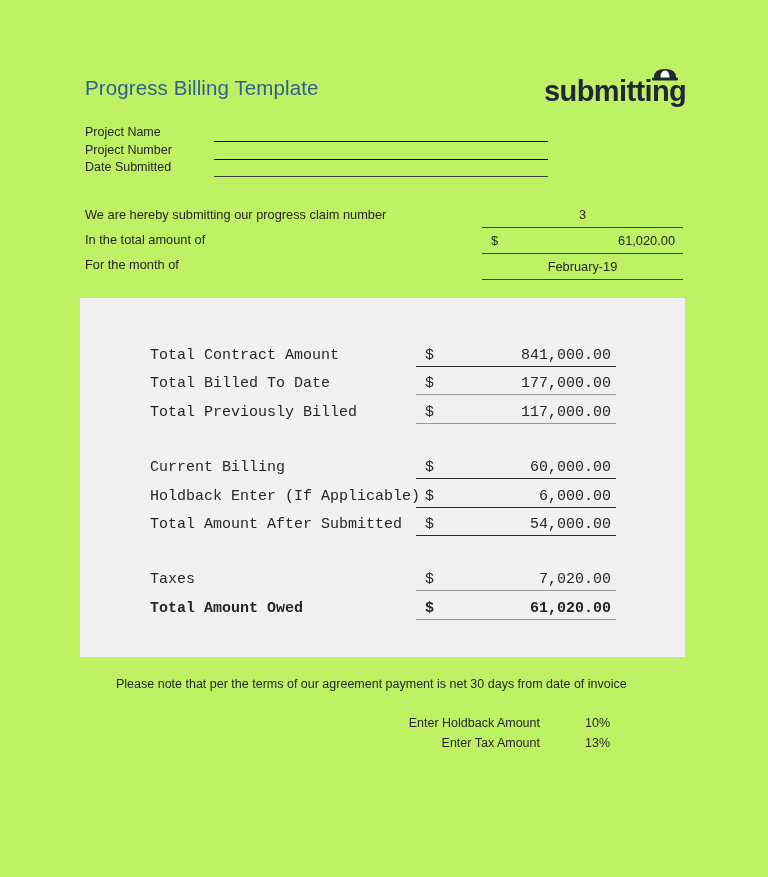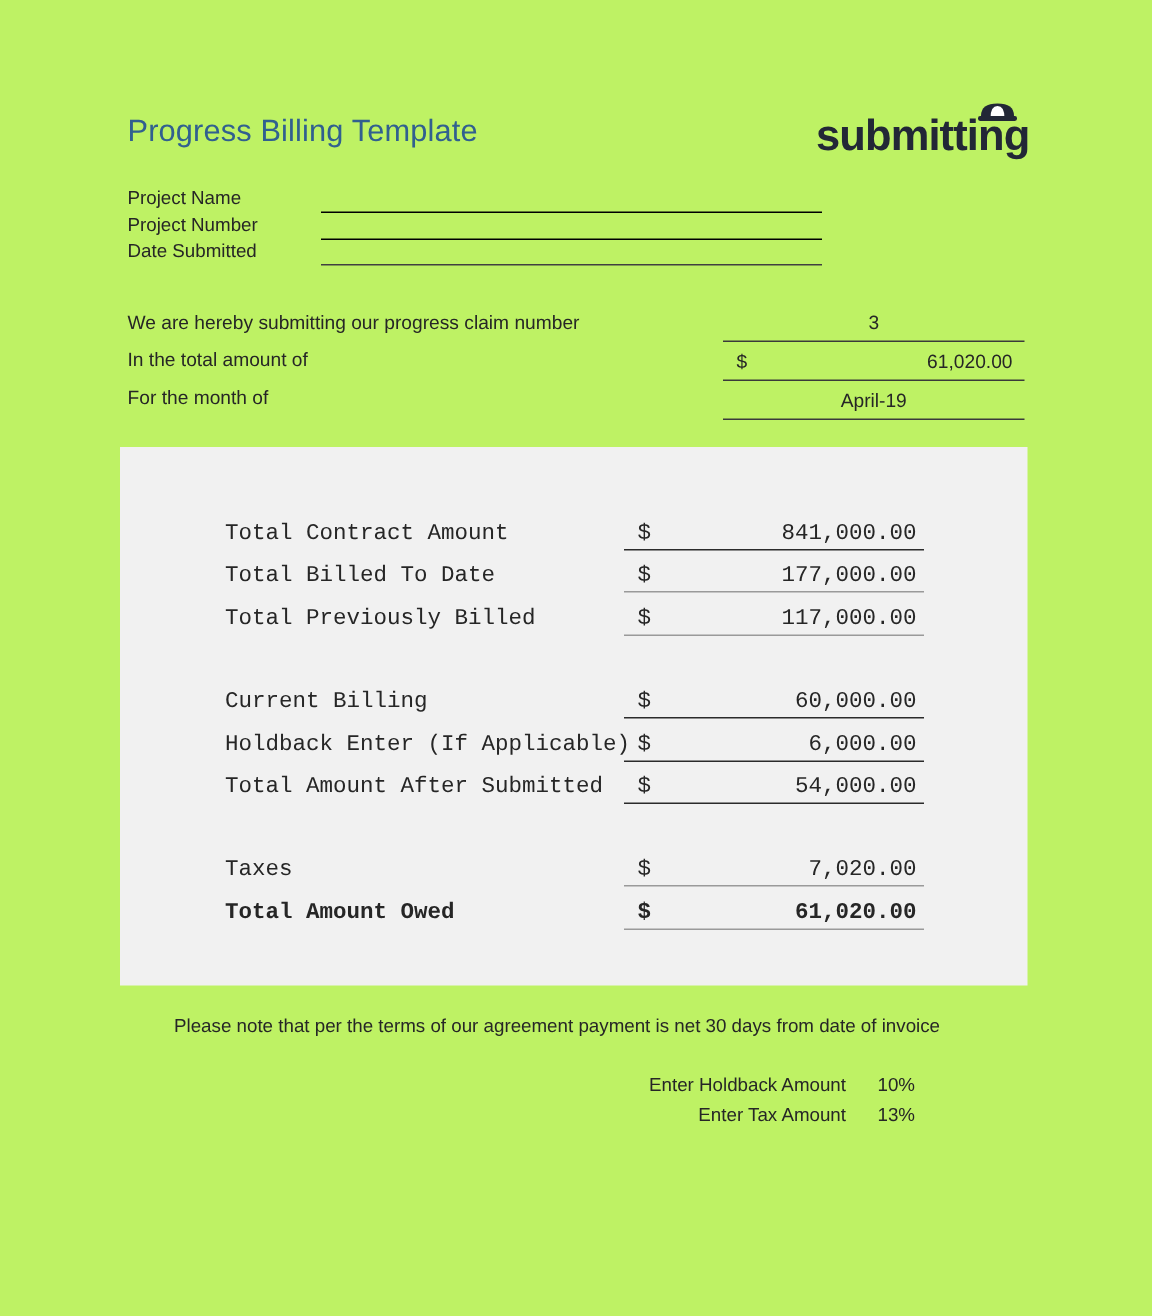--- a/index.html
+++ b/index.html
@@ -186,21 +186,21 @@
     width: 290px;
     font-size: 12.5px;
   }
   .entry-row {
     position: relative;
     height: 19.5px;
     line-height: 19.5px;
   }
   .entry-label {
     position: absolute;
-    right: 56px;
+    right: 80px;
     top: 0;
     white-space: nowrap;
   }
   .entry-value {
     position: absolute;
     left: 255px;
     top: 0;
     white-space: nowrap;
   }
 </style>
@@ -237,21 +237,21 @@
 
   <div class="claim-box">
     <div class="claim-row claim-center">
       <span>3</span>
     </div>
     <div class="claim-row bordered">
       <span class="claim-cur">$</span>
       <span class="claim-amt">61,020.00</span>
     </div>
     <div class="claim-row bordered-last claim-center">
-      <span>April-19</span>
+      <span>February-19</span>
     </div>
   </div>
 
   <div class="gray-panel"></div>
 
   <div class="table">
 
     <div class="trow">
       <span class="tlabel">Total Contract Amount</span>
       <span class="tcell rule-dark">

